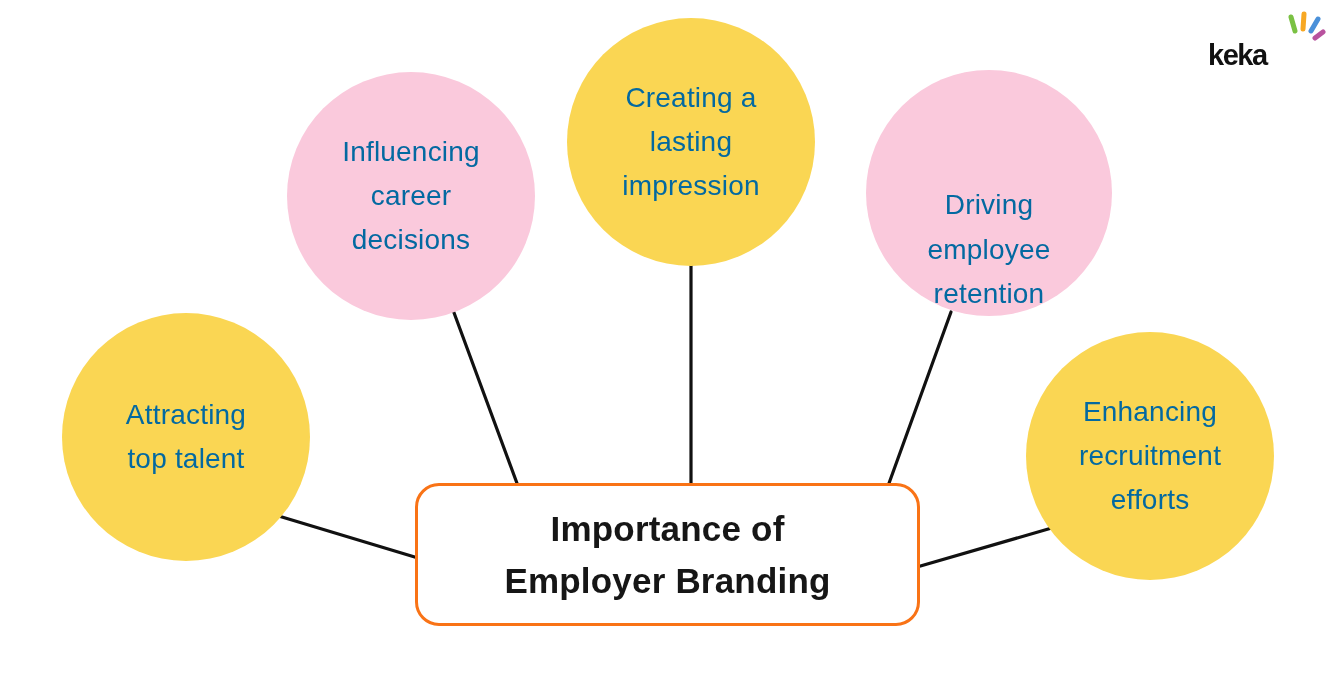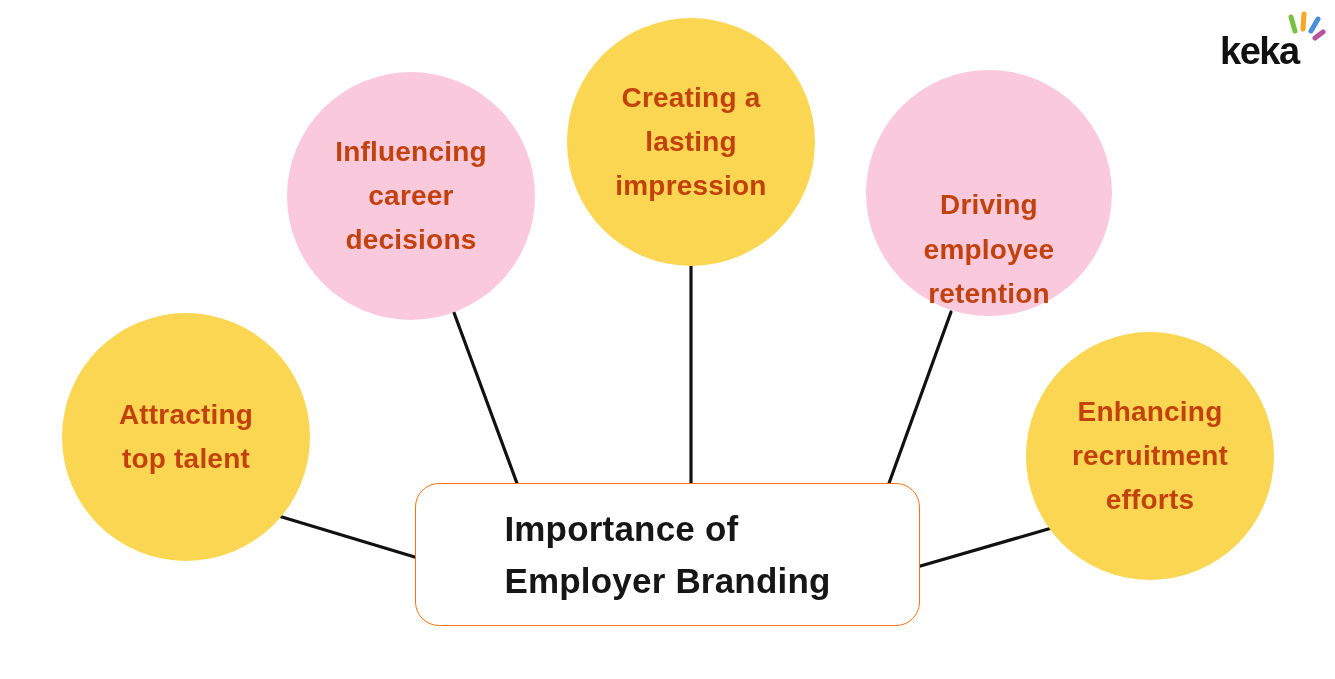--- a/index.html
+++ b/index.html
@@ -23,37 +23,38 @@
   .node-circle {
     position: absolute;
     border-radius: 50%;
     display: flex;
     align-items: center;
     justify-content: center;
     text-align: center;
   }
   .node-circle .node-label {
     font-size: 28px;
-    font-weight: 700;
-    color: #c2410c;
+    font-weight: 400;
+    color: #0369a1;
     line-height: 1.58;
     white-space: pre-line;
     letter-spacing: 0.2px;
   }
 
   .central-box {
     position: absolute;
     left: 415px; top: 483px;
     width: 505px; height: 143px;
     background: #ffffff;
-    border: 1px solid #f97316;
+    border: 3px solid #f97316;
     border-radius: 24px;
     display: flex;
     align-items: center;
     justify-content: center;
+    text-align: center;
   }
   .central-box .box-label {
     font-size: 35px;
     font-weight: 700;
     color: #161616;
     line-height: 1.47;
     white-space: pre-line;
     letter-spacing: 0.2px;
   }
 
@@ -64,22 +65,22 @@
   .node-driving     { left: 866px;  top: 70px;  width: 246px; height: 246px; }
   .node-enhancing   { left: 1026px; top: 332px; width: 248px; height: 248px; }
 
   .logo {
     position: absolute;
     left: 1196px; top: 14px;
     width: 130px; height: 56px;
   }
   .logo-text {
     position: absolute;
-    left: 24px; bottom: 0px;
-    font-size: 38px;
+    left: 12px; bottom: 0px;
+    font-size: 29px;
     font-weight: 800;
     letter-spacing: -1.5px;
     color: #111111;
     line-height: 1;
   }
   .logo-rays {
     position: absolute;
     left: 92px; top: -4px;
     width: 38px; height: 36px;
   }

